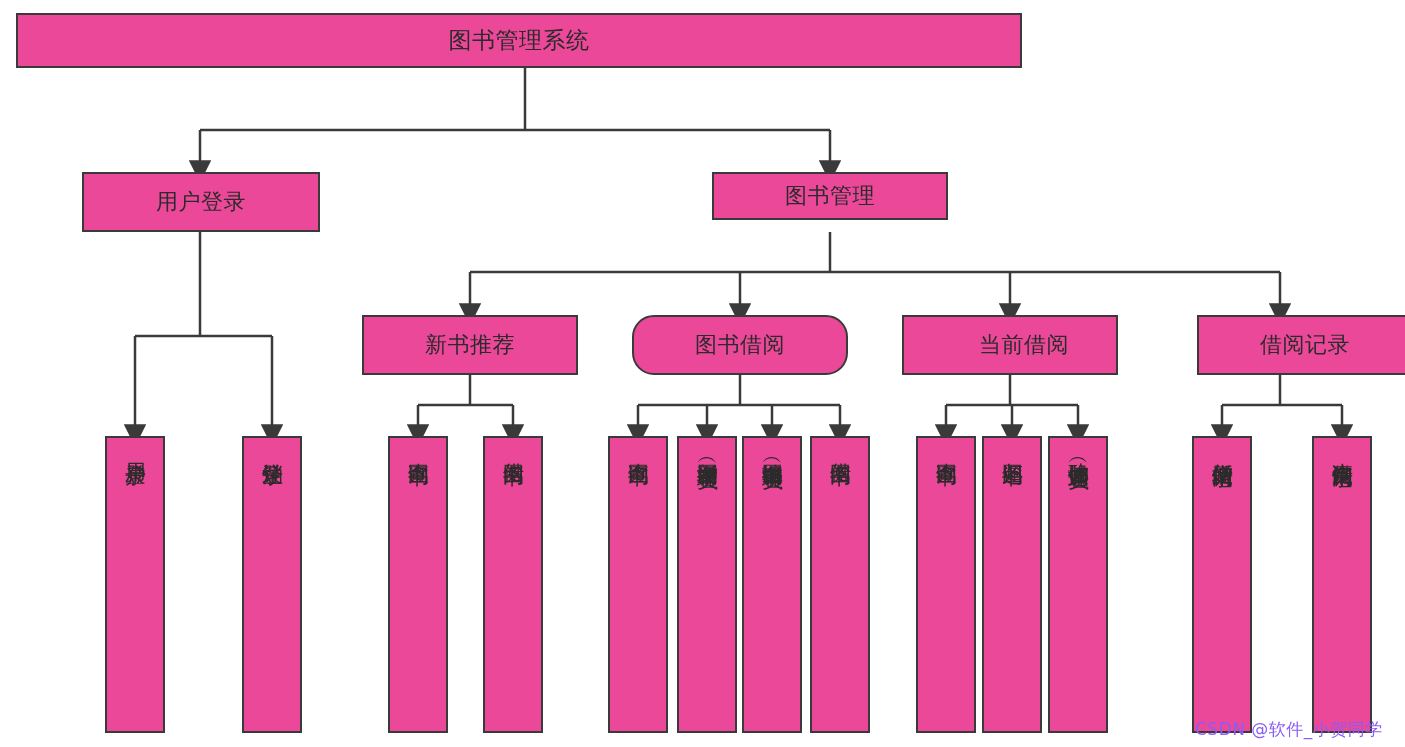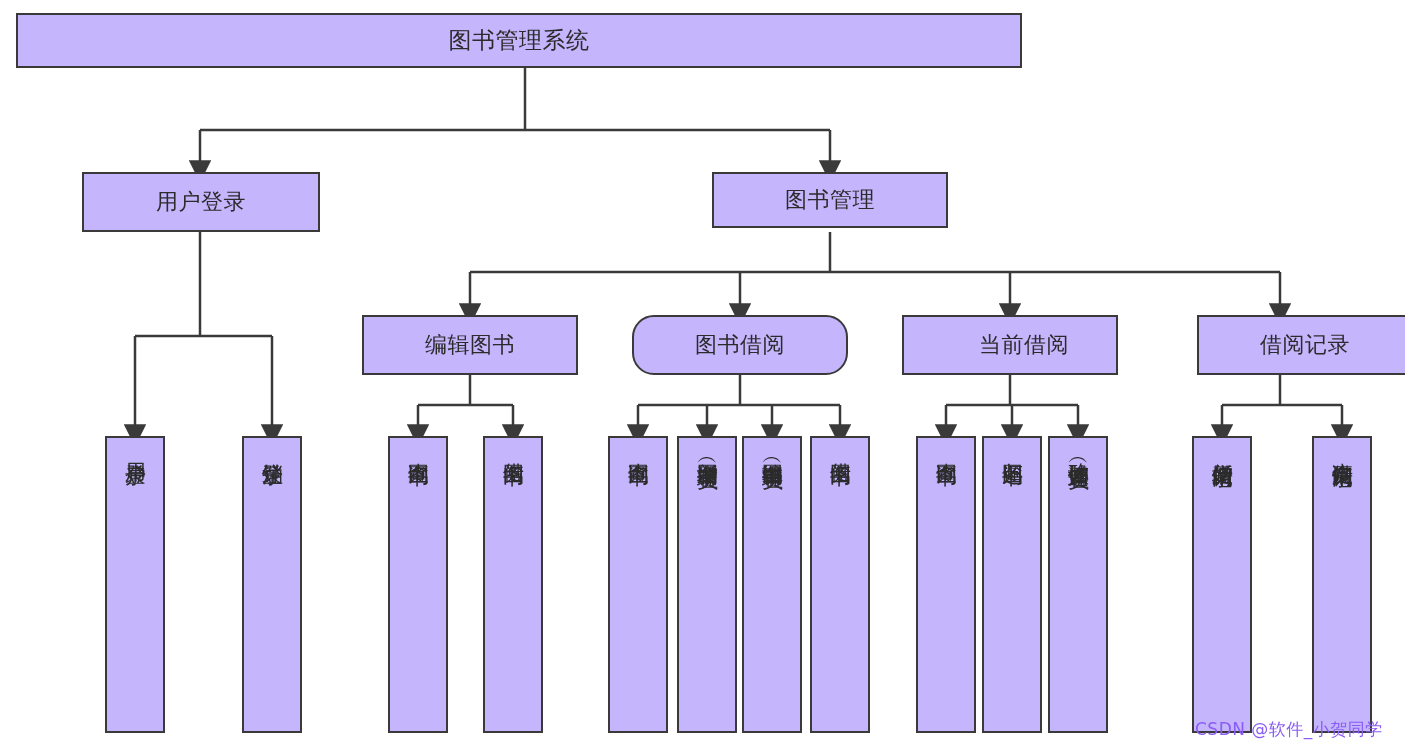--- a/index.html
+++ b/index.html
@@ -20,21 +20,21 @@
   #edges {
     position: absolute;
     left: 0;
     top: 0;
     width: 1405px;
     height: 747px;
   }
   .node {
     position: absolute;
     box-sizing: border-box;
-    background: #c4b5fd;
+    background: #ec4899;
     border: 2px solid #3a3a3a;
     display: flex;
     align-items: center;
     justify-content: center;
     overflow: hidden;
   }
   .node .label {
     color: #2b2b2b;
     line-height: 1.22;
     text-align: center;
@@ -116,25 +116,25 @@
       </g>
   </svg>
 
   <div id="nodes-layer">
       <div class="node horiz root" style="left: 16px; top: 13px; width: 1006px; height: 55px;">
         <span class="label">图书管理系统</span>
       </div>
       <div class="node horiz level1" style="left: 82px; top: 172px; width: 238px; height: 60px;">
         <span class="label">用户登录</span>
       </div>
-      <div class="node horiz level1" style="left: 712px; top: 172px; width: 236px; height: 56px;">
+      <div class="node horiz level1" style="left: 712px; top: 172px; width: 236px; height: 48px;">
         <span class="label">图书管理</span>
       </div>
       <div class="node horiz level2" style="left: 362px; top: 315px; width: 216px; height: 60px;">
-        <span class="label">编辑图书</span>
+        <span class="label">新书推荐</span>
       </div>
       <div class="node horiz level2" style="left: 632px; top: 315px; width: 216px; height: 60px; border-radius: 22px;">
         <span class="label">图书借阅</span>
       </div>
       <div class="node horiz level2" style="left: 902px; top: 315px; width: 216px; height: 60px; padding-left: 28px;">
         <span class="label">当前借阅</span>
       </div>
       <div class="node horiz level2" style="left: 1172px; top: 315px; width: 216px; height: 60px; margin-left: 25px;">
         <span class="label">借阅记录</span>
       </div>

